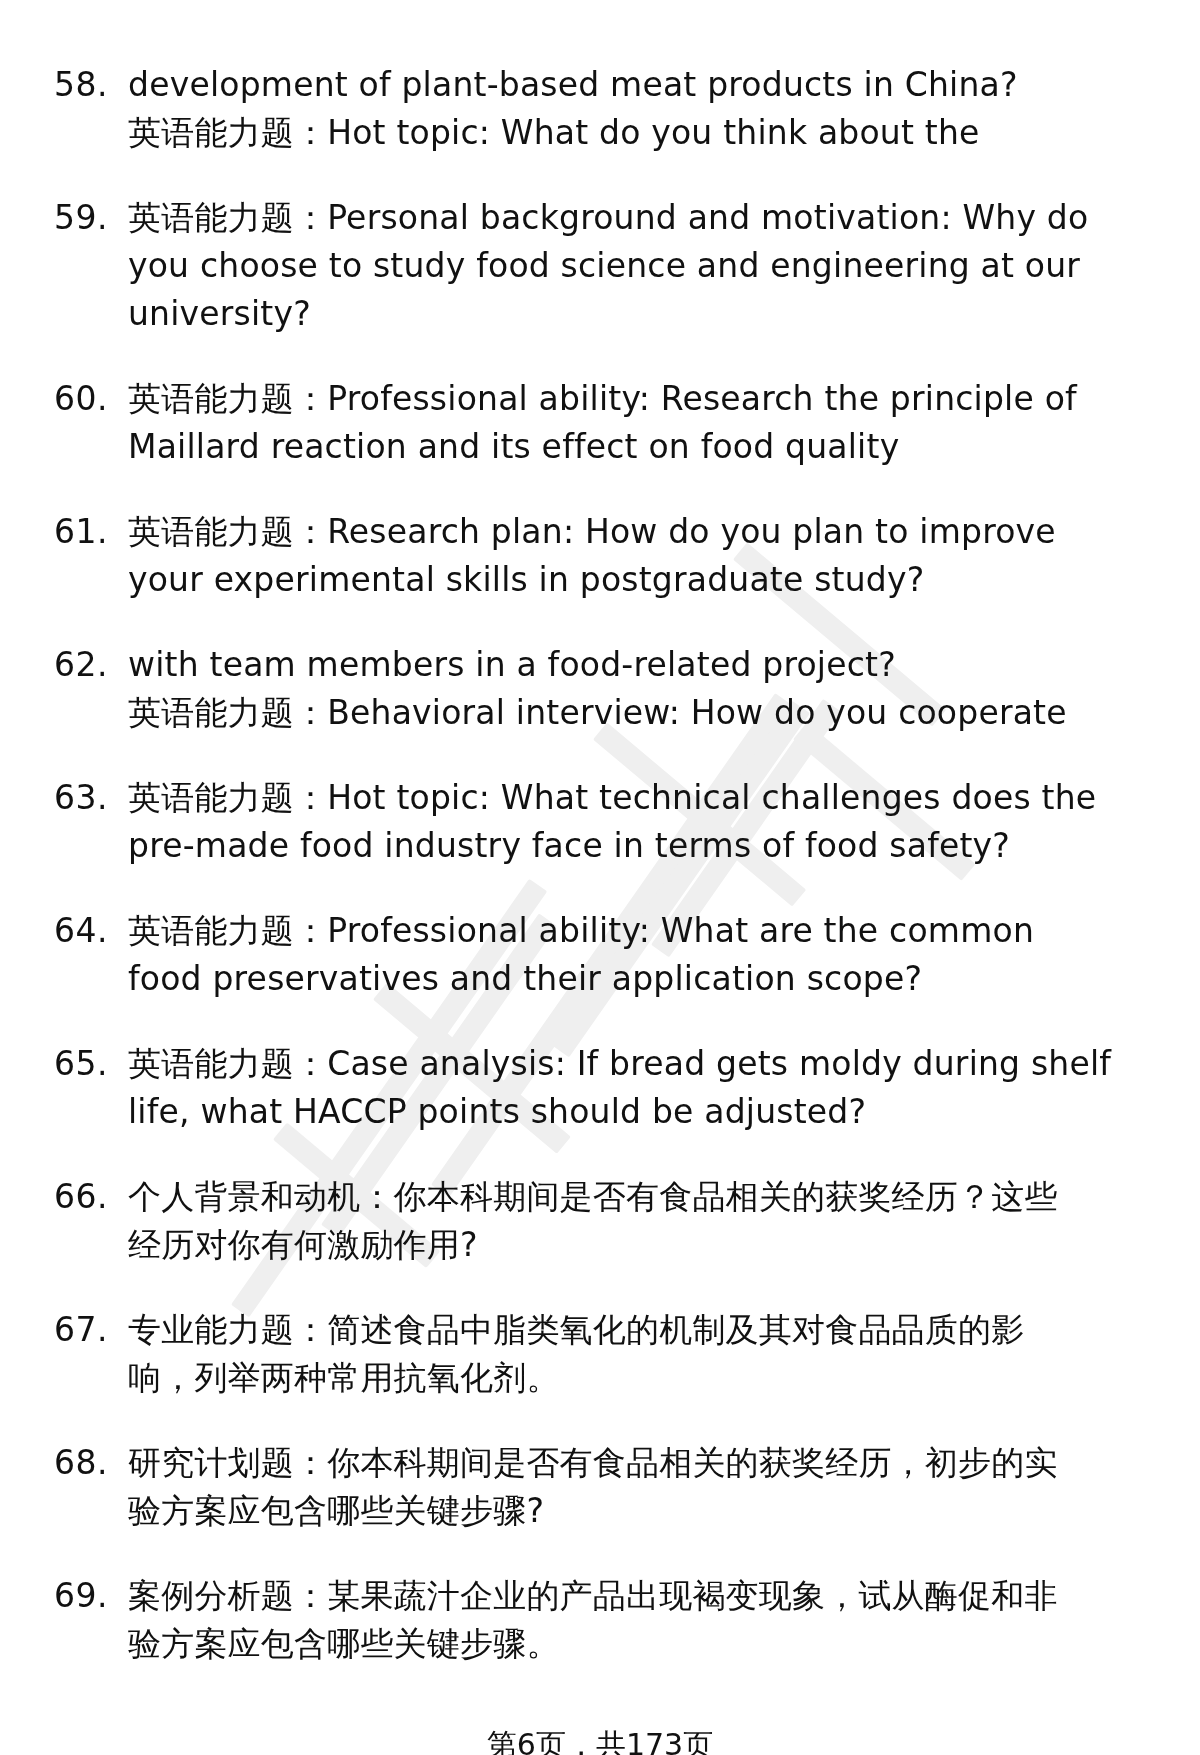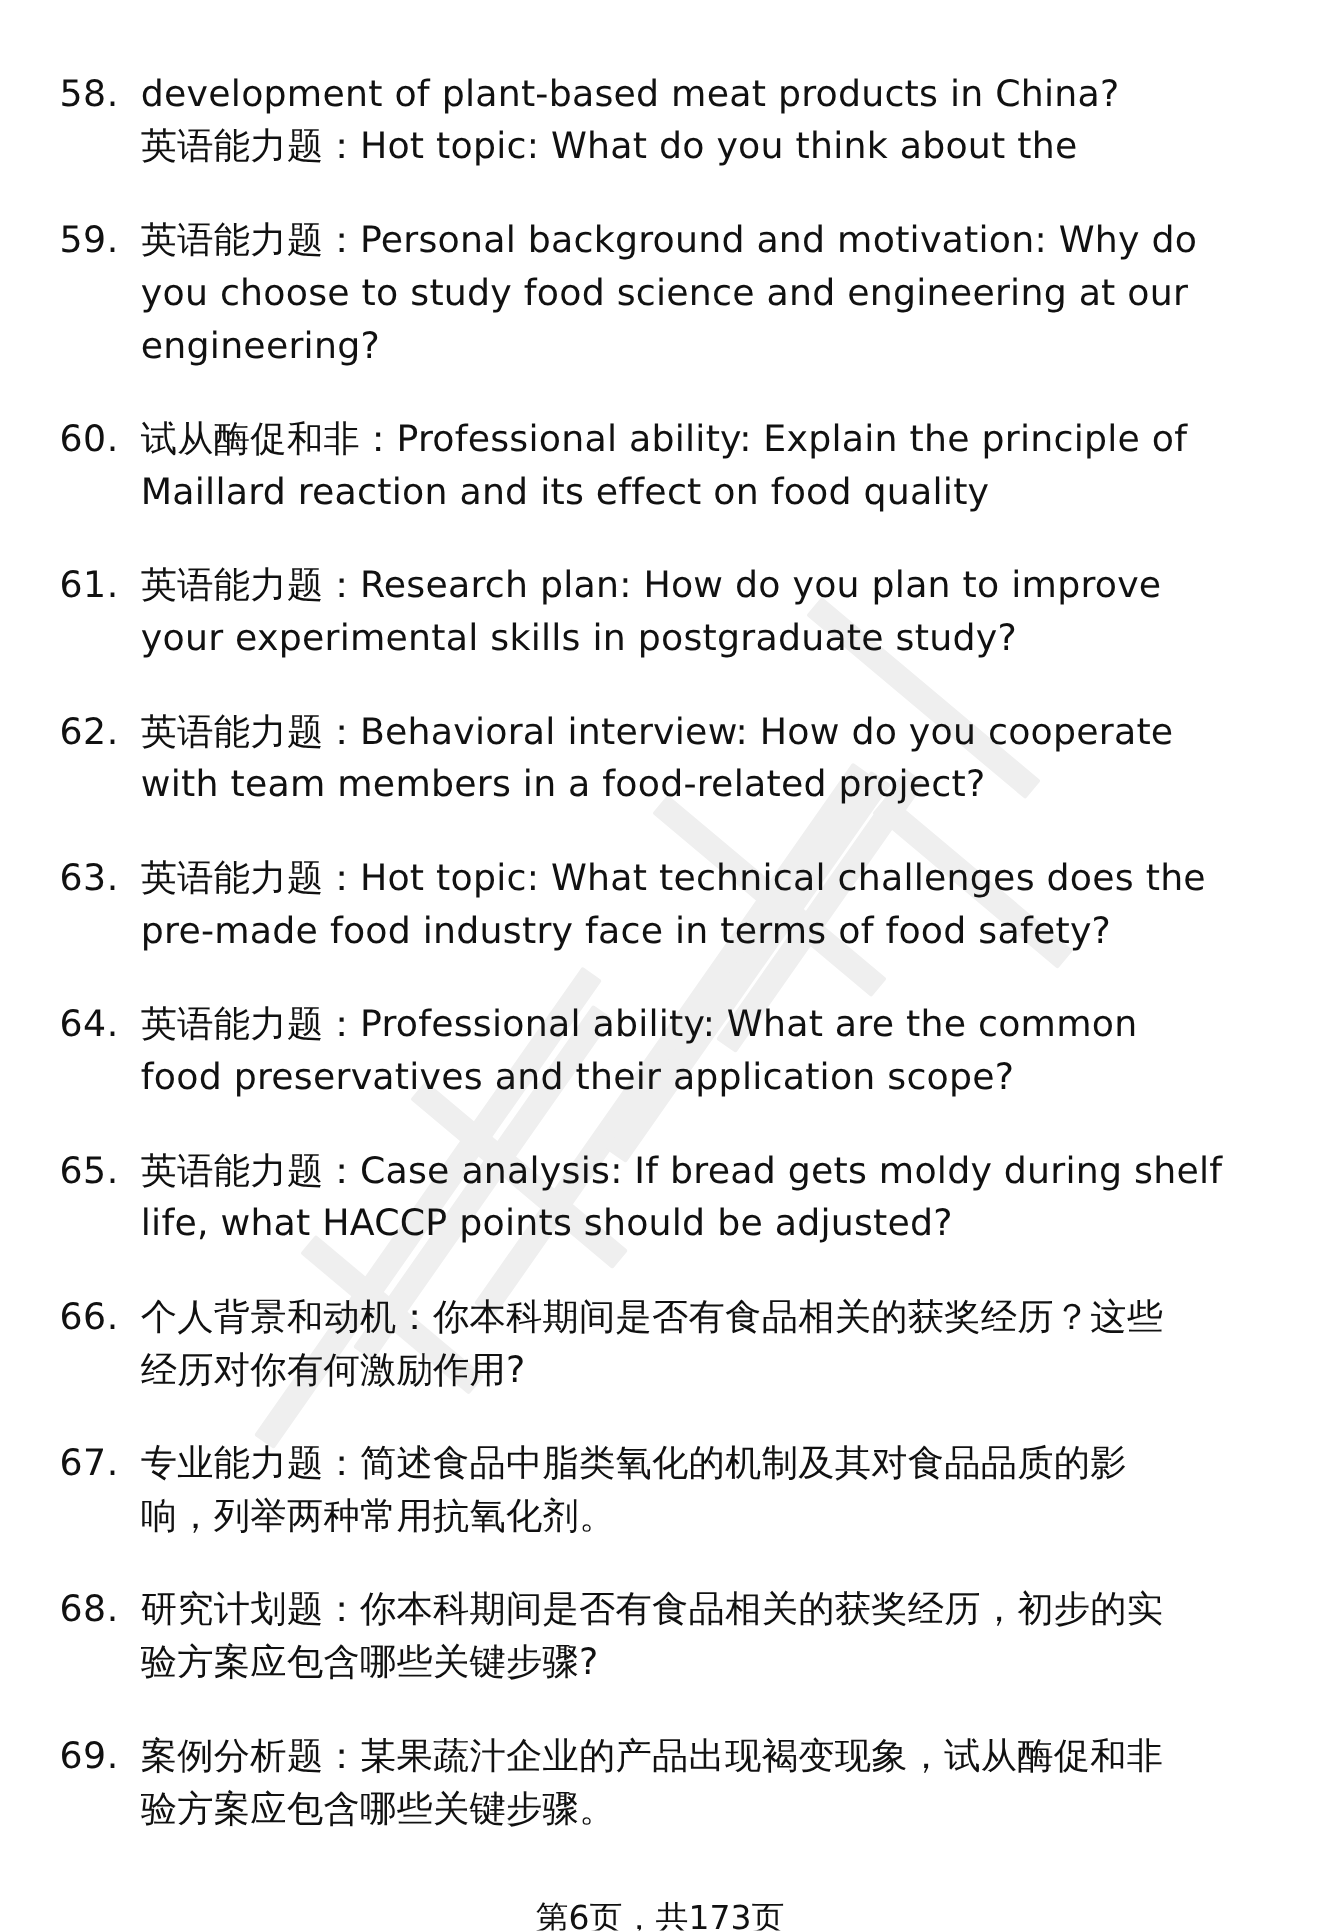--- a/index.html
+++ b/index.html
@@ -109,45 +109,45 @@
         <span class="q-line">development of plant-based meat products in China?</span>
         <span class="q-line">英语能力题：Hot topic: What do you think about the</span>
       </div>
     </li>
 
     <li class="q">
       <span class="q-num">59.</span>
       <div class="q-body">
         <span class="q-line">英语能力题：Personal background and motivation: Why do</span>
         <span class="q-line">you choose to study food science and engineering at our</span>
-        <span class="q-line">engineering?</span>
+        <span class="q-line">university?</span>
       </div>
     </li>
 
     <li class="q">
       <span class="q-num">60.</span>
       <div class="q-body">
-        <span class="q-line">试从酶促和非：Professional ability: Explain the principle of</span>
+        <span class="q-line">英语能力题：Professional ability: Research the principle of</span>
         <span class="q-line">Maillard reaction and its effect on food quality</span>
       </div>
     </li>
 
     <li class="q">
       <span class="q-num">61.</span>
       <div class="q-body">
         <span class="q-line">英语能力题：Research plan: How do you plan to improve</span>
         <span class="q-line">your experimental skills in postgraduate study?</span>
       </div>
     </li>
 
     <li class="q">
       <span class="q-num">62.</span>
       <div class="q-body">
+        <span class="q-line">with team members in a food-related project?</span>
         <span class="q-line">英语能力题：Behavioral interview: How do you cooperate</span>
-        <span class="q-line">with team members in a food-related project?</span>
       </div>
     </li>
 
     <li class="q">
       <span class="q-num">63.</span>
       <div class="q-body">
         <span class="q-line">英语能力题：Hot topic: What technical challenges does the</span>
         <span class="q-line">pre-made food industry face in terms of food safety?</span>
       </div>
     </li>

